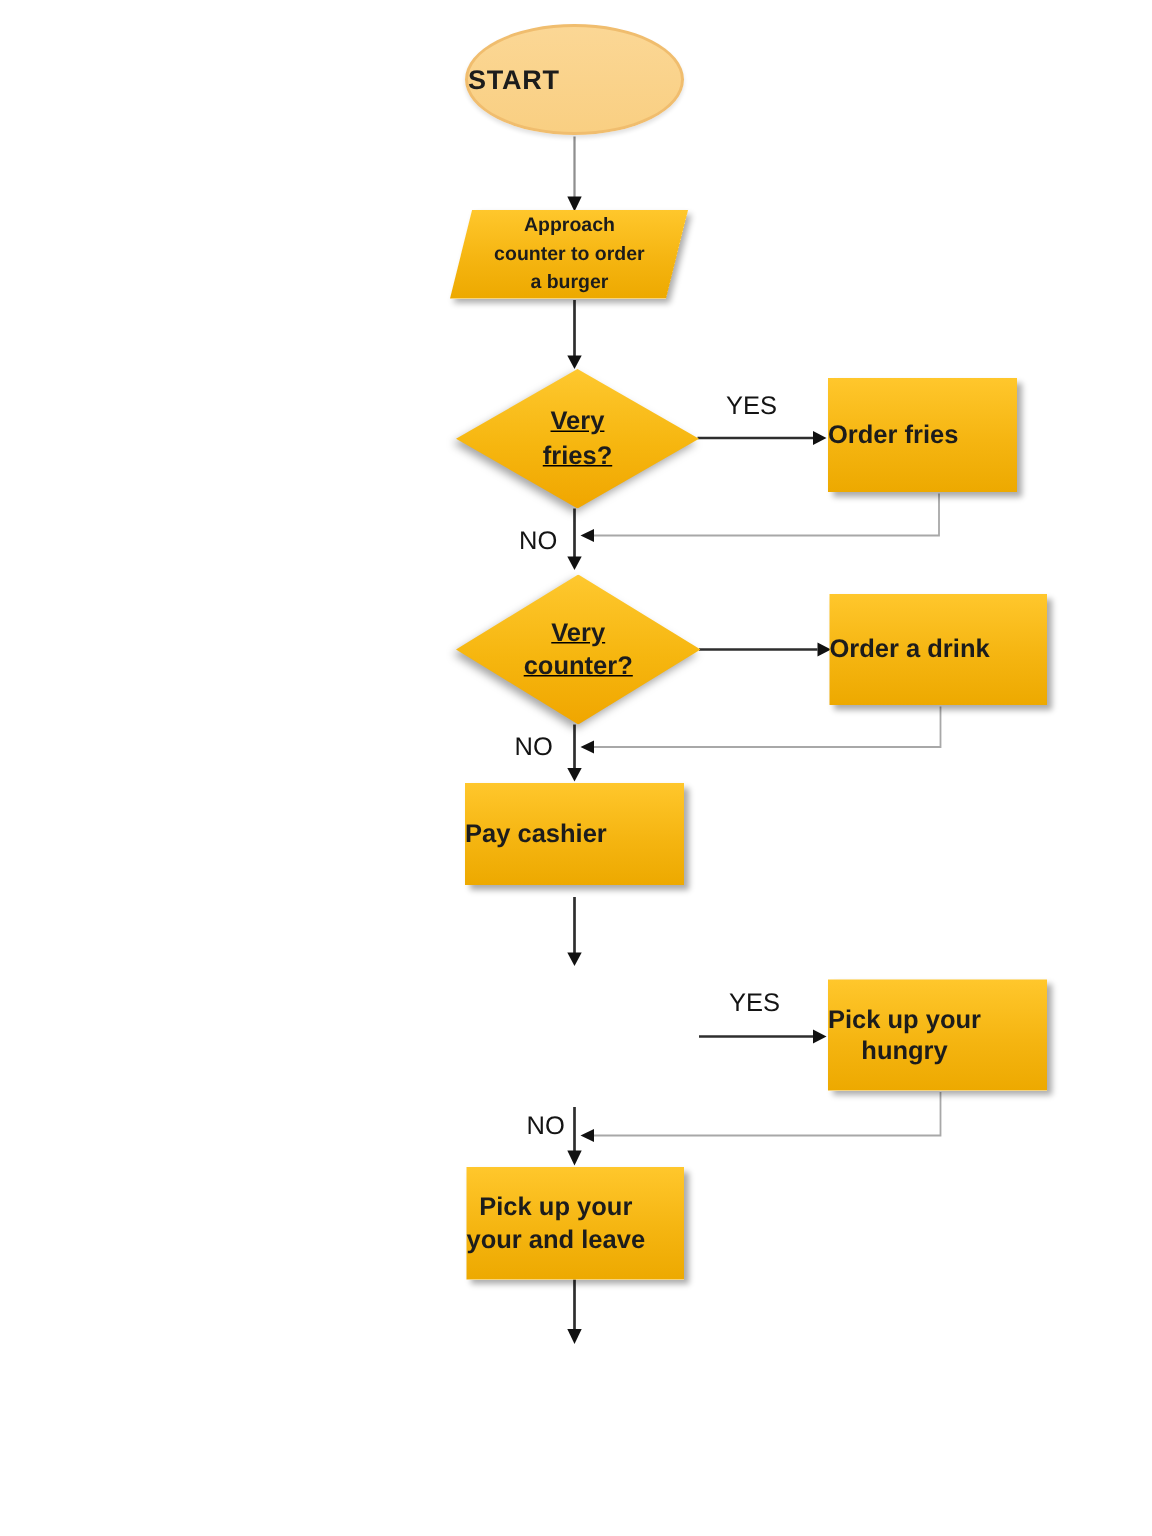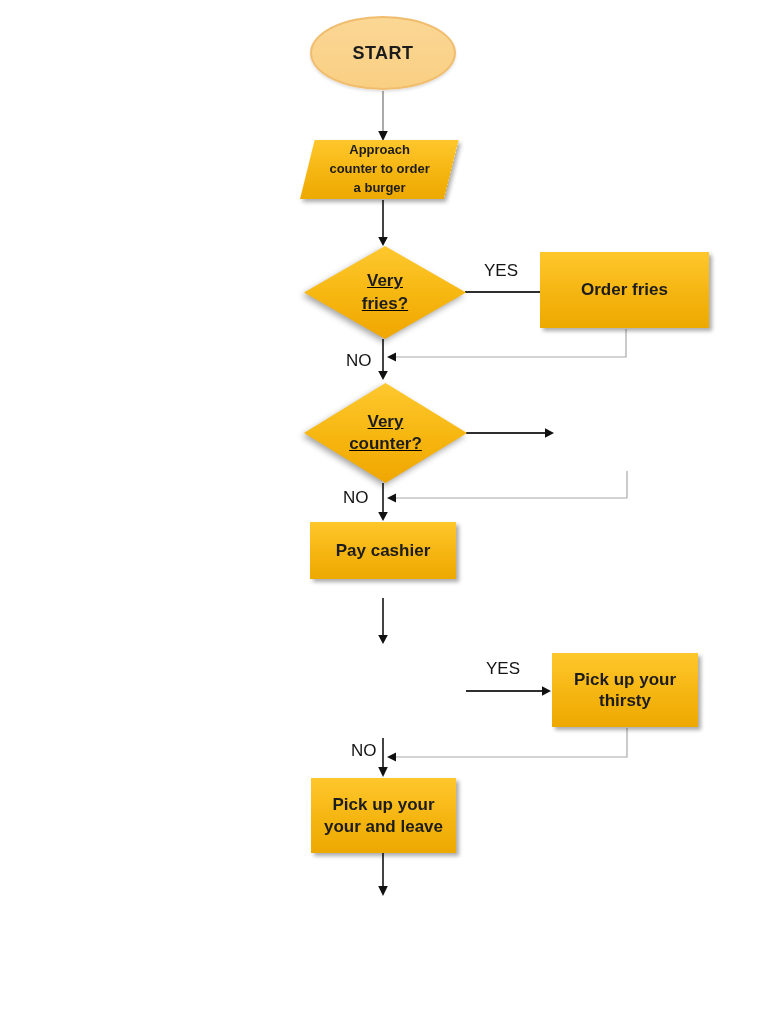--- a/index.html
+++ b/index.html
@@ -34,21 +34,20 @@
     stroke-width: 1.2;
   }
   .head {
     fill: #111111;
     stroke: none;
   }
   .node {
     position: absolute;
     display: flex;
     align-items: center;
-    justify-content: center;
     text-align: center;
     font-weight: bold;
     color: #1c1c1c;
     font-size: 17px;
     line-height: 1.25;
   }
   .gold {
     background: linear-gradient(180deg, #ffc72c 0%, #f5b511 55%, #eda900 100%);
   }
   .rect {
@@ -202,43 +201,46 @@
 
   <div class="diamond-wrap" style="left:304px;top:246px;width:162px;height:93px">
     <div class="diamond">
       <div class="lines">
         <span class="ln">Very</span>
         <span class="ln">fries?</span>
       </div>
     </div>
   </div>
 
-  <div class="node rect gold" style="left:540px;top:252px;width:169px;height:76px">
+  <div class="node rect gold" style="left:552px;top:252px;width:126px;height:76px">
     <span>Order fries</span>
   </div>
 
   <div class="diamond-wrap" style="left:304px;top:383px;width:163px;height:100px">
     <div class="diamond">
       <div class="lines">
         <span class="ln">Very</span>
         <span class="ln">counter?</span>
       </div>
     </div>
   </div>
 
-
-  <div class="node rect gold" style="left:310px;top:522px;width:146px;height:57px">
+  <div class="node rect gold" style="left:553px;top:396px;width:145px;height:74px">
+    <span>Order a drink</span>
+  </div>
+
+  <div class="node rect gold" style="left:310px;top:522px;width:146px;height:68px">
     <span>Pay cashier</span>
   </div>
 
 
   <div class="node rect gold" style="left:552px;top:653px;width:146px;height:74px">
     <div class="lines">
       <span class="ln">Pick up your</span>
-      <span class="ln">thirsty</span>
+      <span class="ln">hungry</span>
     </div>
   </div>
 
   <div class="node rect gold" style="left:311px;top:778px;width:145px;height:75px">
     <div class="lines">
       <span class="ln">Pick up your</span>
       <span class="ln">your and leave</span>
     </div>
   </div>
 

